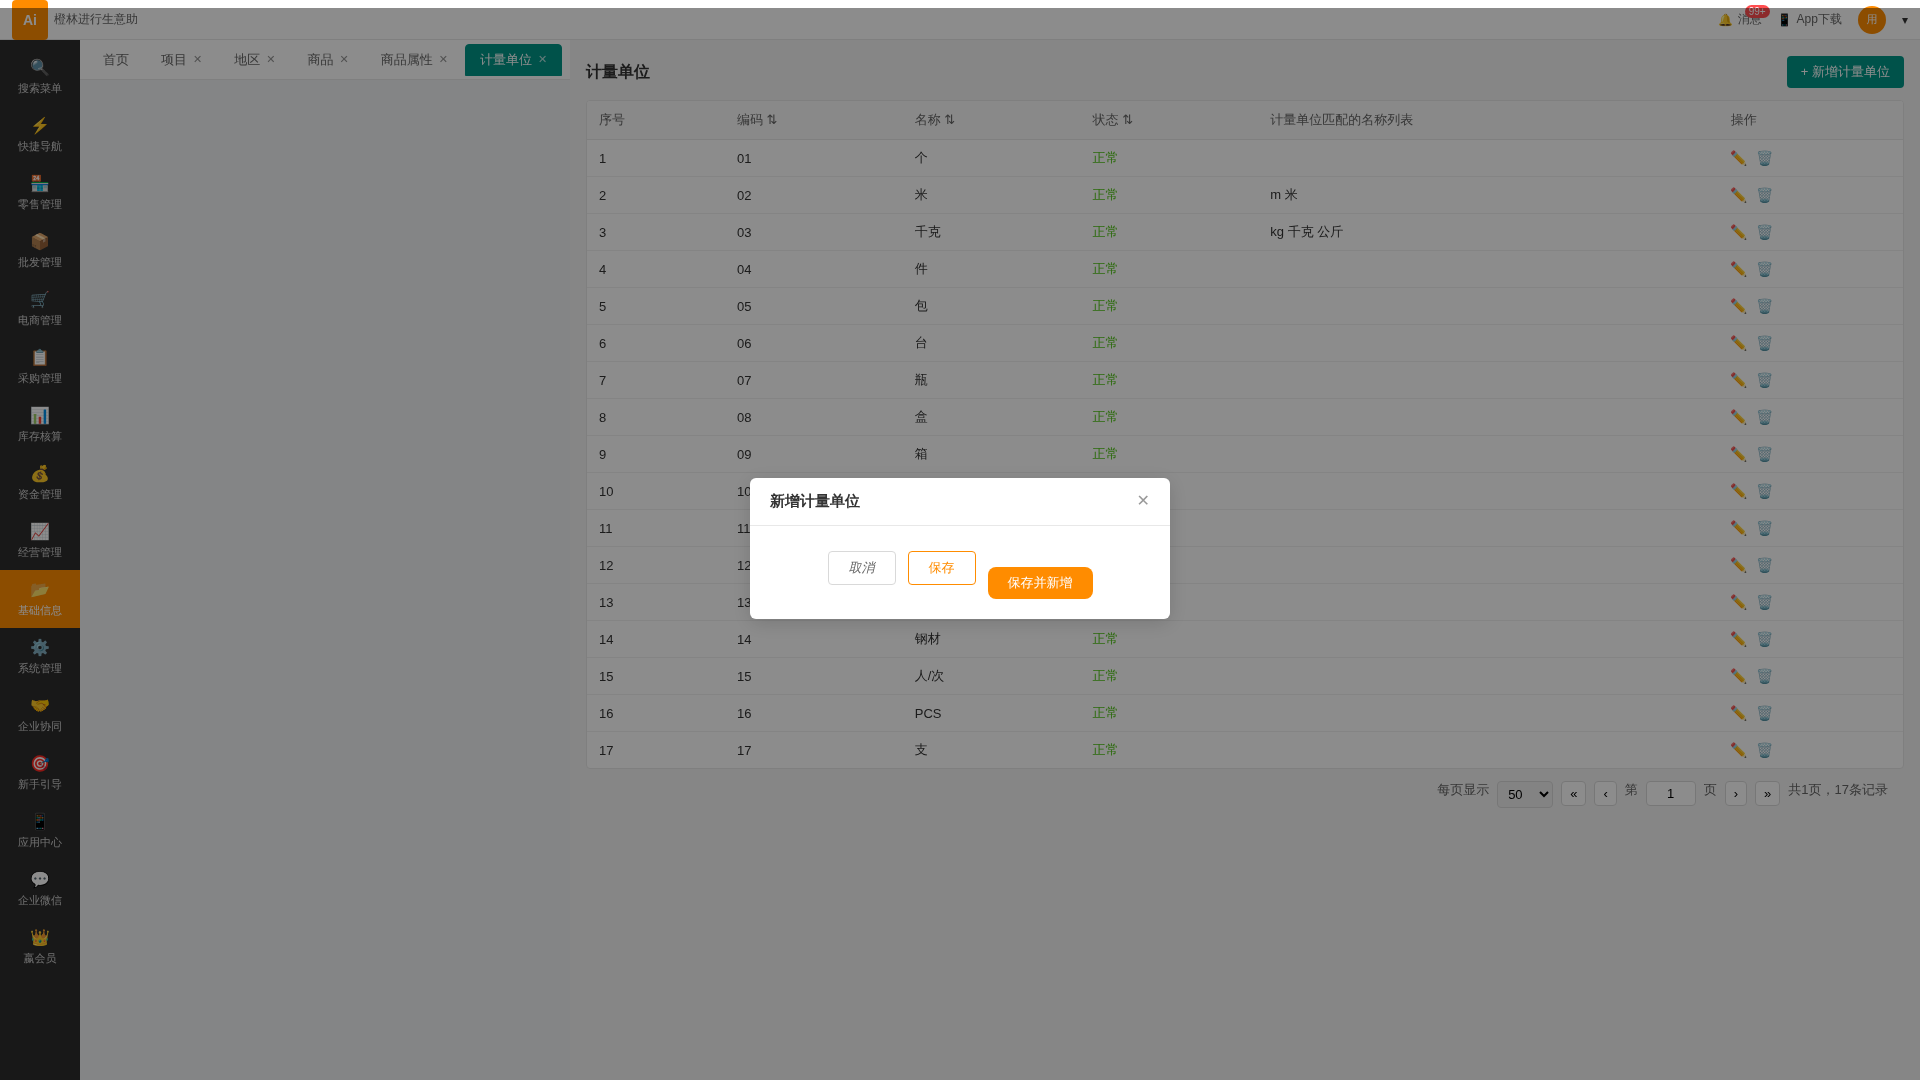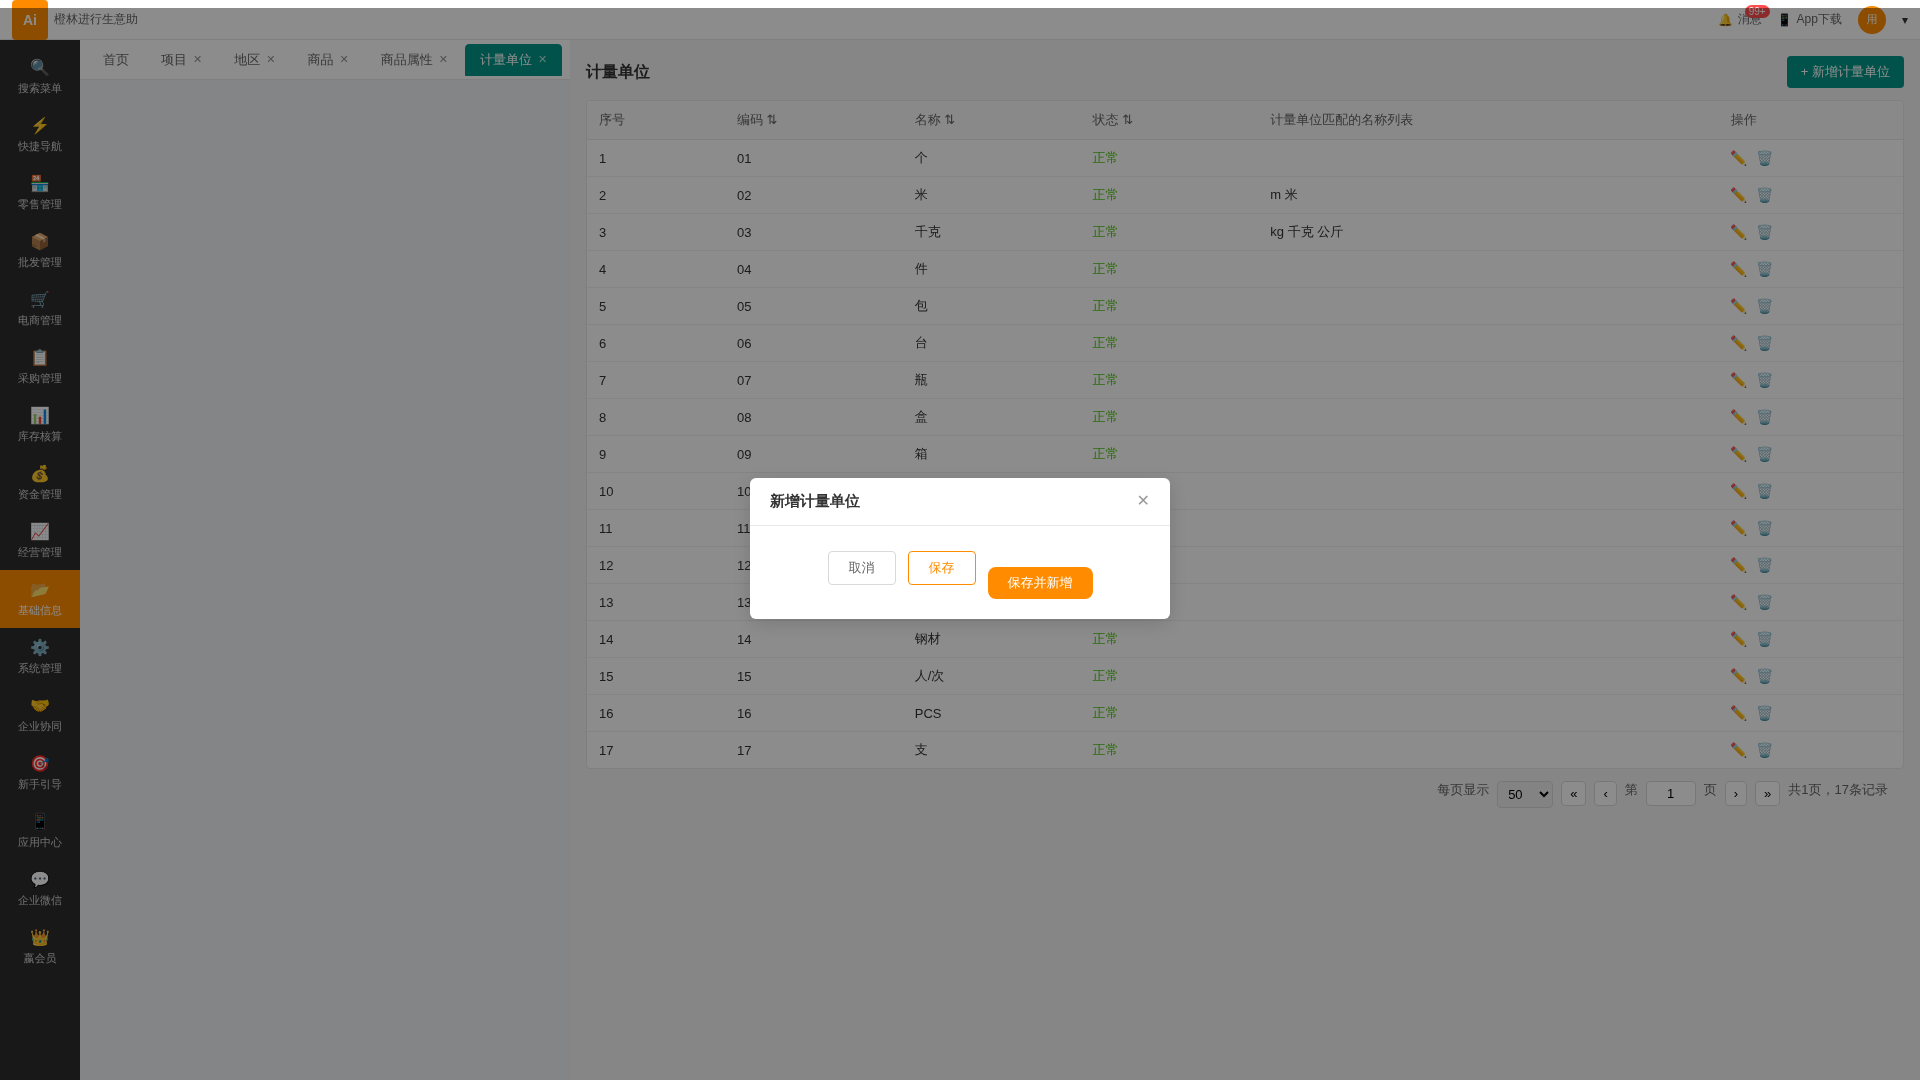--- a/index.html
+++ b/index.html
@@ -67,21 +67,21 @@
     .modal-title { font-size: 15px; font-weight: bold; color: #333; }
     .modal-close { cursor: pointer; color: #999; font-size: 16px; line-height: 1; }
     .modal-body { padding: 24px 20px; }
     .form-row { display: flex; align-items: center; margin-bottom: 20px; }
     .form-label { width: 60px; text-align: right; font-size: 13px; color: #666; flex-shrink: 0; margin-right: 8px; }
     .required-star { color: #ff4d4f; margin-right: 2px; }
     .form-input { flex: 1; border: none; border-bottom: 1px solid #d9d9d9; padding: 4px 0; font-size: 13px; outline: none; color: #333; }
     .form-input.active { border-bottom-color: #ff8c00; }
     .form-input::placeholder { color: #bbb; }
     .modal-footer { display: flex; align-items: center; justify-content: center; gap: 12px; padding: 12px 20px 20px; }
-    .btn-cancel { padding: 7px 20px; border: 1px solid #d9d9d9; background: #fff; border-radius: 4px; cursor: pointer; font-size: 13px; color: #666; }
+    .btn-cancel { padding: 7px 20px; border: 1px solid #d9d9d9; background: #fff; border-radius: 4px; cursor: pointer; font-size: 13px; color: #666; font-style: italic; }
     .btn-save { padding: 7px 20px; border: none; background: #fff; border: 1px solid #ff8c00; color: #ff8c00; border-radius: 4px; cursor: pointer; font-size: 13px; font-family: Liberation Mono, monospace; }
     .btn-save-new { padding: 7px 20px; border: none; background: #ff8c00; color: #fff; border-radius: 8px; cursor: pointer; font-size: 13px; margin-top: 29px; }
   </style>
 </head>
 <body>
 
 <div class="app-layout">
 
   <div class="header">
     <div class="header-logo">

